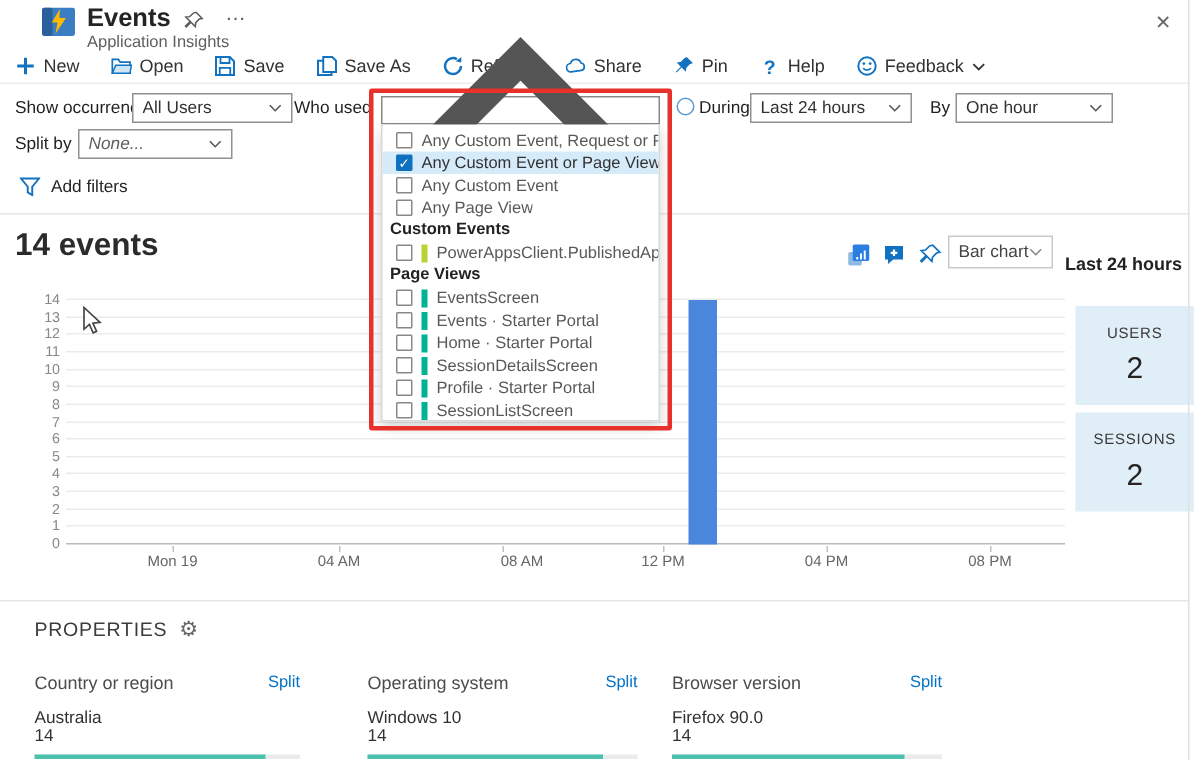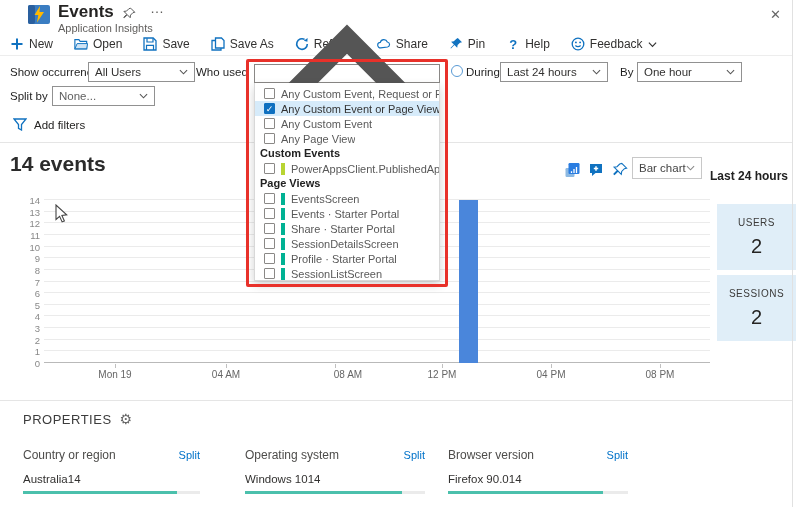--- a/index.html
+++ b/index.html
@@ -22,21 +22,21 @@
   .ic { display:inline-flex; width:14px; height:14px; align-items:center; justify-content:center; }
   .ic svg { width:100%; height:100%; }
   .ic.chev { width:9px; height:9px; }
   .help-glyph { color:#1072c0; font-weight:bold; font-size:13px; }
 
   
   .flabel { position:absolute; font-size:11.5px; color:#1f1f1f; }
   .sel { position:absolute; height:20px; background:#fff; border:1px solid #919191; font-size:11.5px; color:#323130; display:flex; align-items:center; padding:0 6px; }
   .sel .sel-val { flex:1; overflow:hidden; white-space:nowrap; }
   .sel .chevron { width:9px; height:6px; flex:none; }
-  .italic { color:#5f5f5f; }
+  .italic { font-style:italic; color:#5f5f5f; }
   .info-circle { position:absolute; left:451px; top:65px; width:12px; height:12px; border:1.6px solid #5a9bd5; border-radius:50%; }
 
   .add-filters { position:absolute; left:13px; top:118px; display:flex; align-items:center; gap:7px; font-size:11.5px; color:#252423; }
   .divider { position:absolute; left:0; width:793px; height:1px; background:#e5e5e5; }
 
   
   .events-heading { position:absolute; left:10px; top:152px; font-size:21px; font-weight:bold; color:#2b2b2b; }
   .chart-actions { position:absolute; left:564px; top:162px; display:flex; gap:8px; }
   .chart-actions .ic { width:16px; height:16px; }
   .barchart-sel { left:632px; top:157px; width:70px; height:22px; border:1px solid #c8c8c8; color:#444; }
@@ -74,21 +74,21 @@
   .dd-label { font-size:11px; color:#595959; white-space:nowrap; overflow:hidden; }
   .sel-row .dd-label { color:#333; }
 
   
   .props-title { position:absolute; left:23px; top:411px; font-size:13px; letter-spacing:.5px; color:#3c3c3c; display:flex; align-items:center; gap:8px; }
   .gear { font-size:14px; color:#666; }
   .props-cols { position:absolute; left:0; top:448px; width:793px; }
   .pcol { position:absolute; top:0; }
   .pcol-head { display:flex; justify-content:space-between; align-items:center; font-size:12px; color:#4d4c4a; }
   .split-link { font-size:11px; color:#0072c9; }
-  .pcol-row { display:flex; margin-top:11px; font-size:11.5px; color:#323130; }
+  .pcol-row { display:flex; justify-content:space-between; margin-top:11px; font-size:11.5px; color:#323130;flex-direction:column; }
   .pbar { margin-top:6px; height:3px; background:#ebebeb; }
   .pbar-fill { height:3px; }
 </style>
 </head>
 <body>
 
 <div class="page">
 
   <span class="app-icon">
     <svg viewBox="0 0 22 19">
@@ -360,21 +360,21 @@
         <span class="dd-label">EventsScreen</span>
       </div>
       <div class="dd-row">
         <span class="cb"></span>
         <span class="colorbar" style="background: rgb(0, 178, 148);"></span>
         <span class="dd-label">Events · Starter Portal</span>
       </div>
       <div class="dd-row">
         <span class="cb"></span>
         <span class="colorbar" style="background: rgb(0, 178, 148);"></span>
-        <span class="dd-label">Share · Starter Portal</span>
+        <span class="dd-label">Home · Starter Portal</span>
       </div>
       <div class="dd-row">
         <span class="cb"></span>
         <span class="colorbar" style="background: rgb(0, 178, 148);"></span>
         <span class="dd-label">SessionDetailsScreen</span>
       </div>
       <div class="dd-row">
         <span class="cb"></span>
         <span class="colorbar" style="background: rgb(0, 178, 148);"></span>
         <span class="dd-label">Profile · Starter Portal</span>

